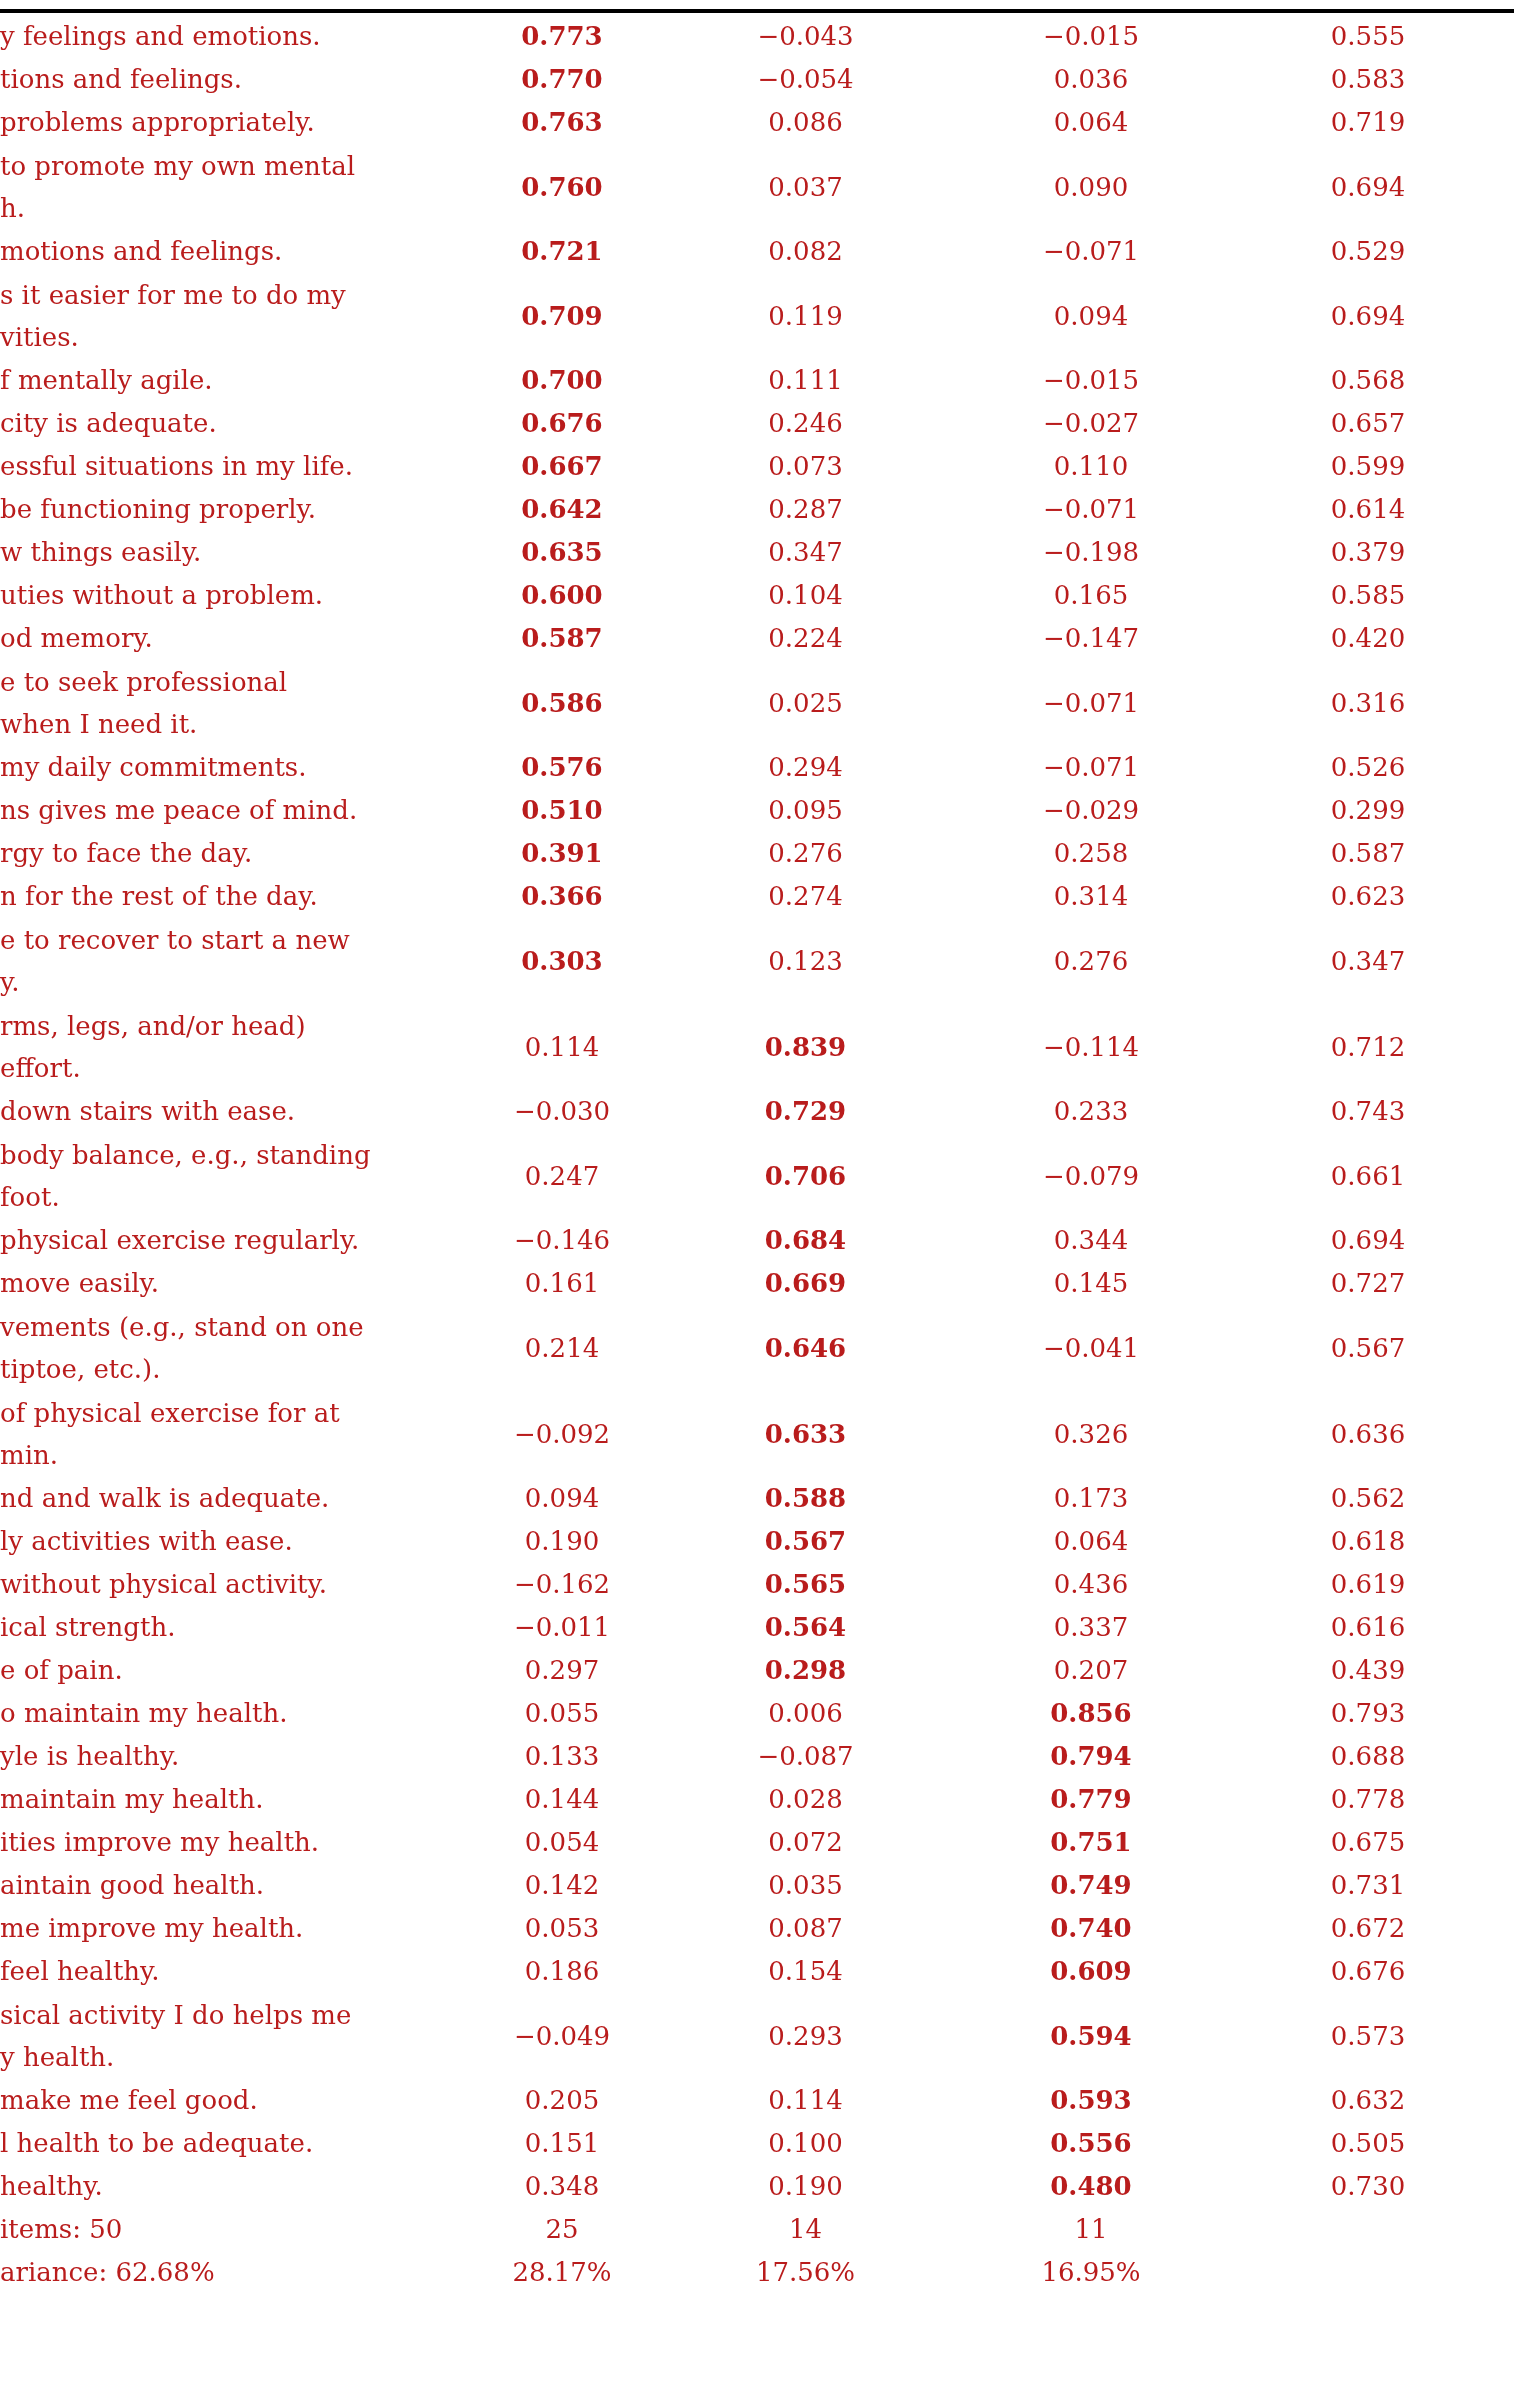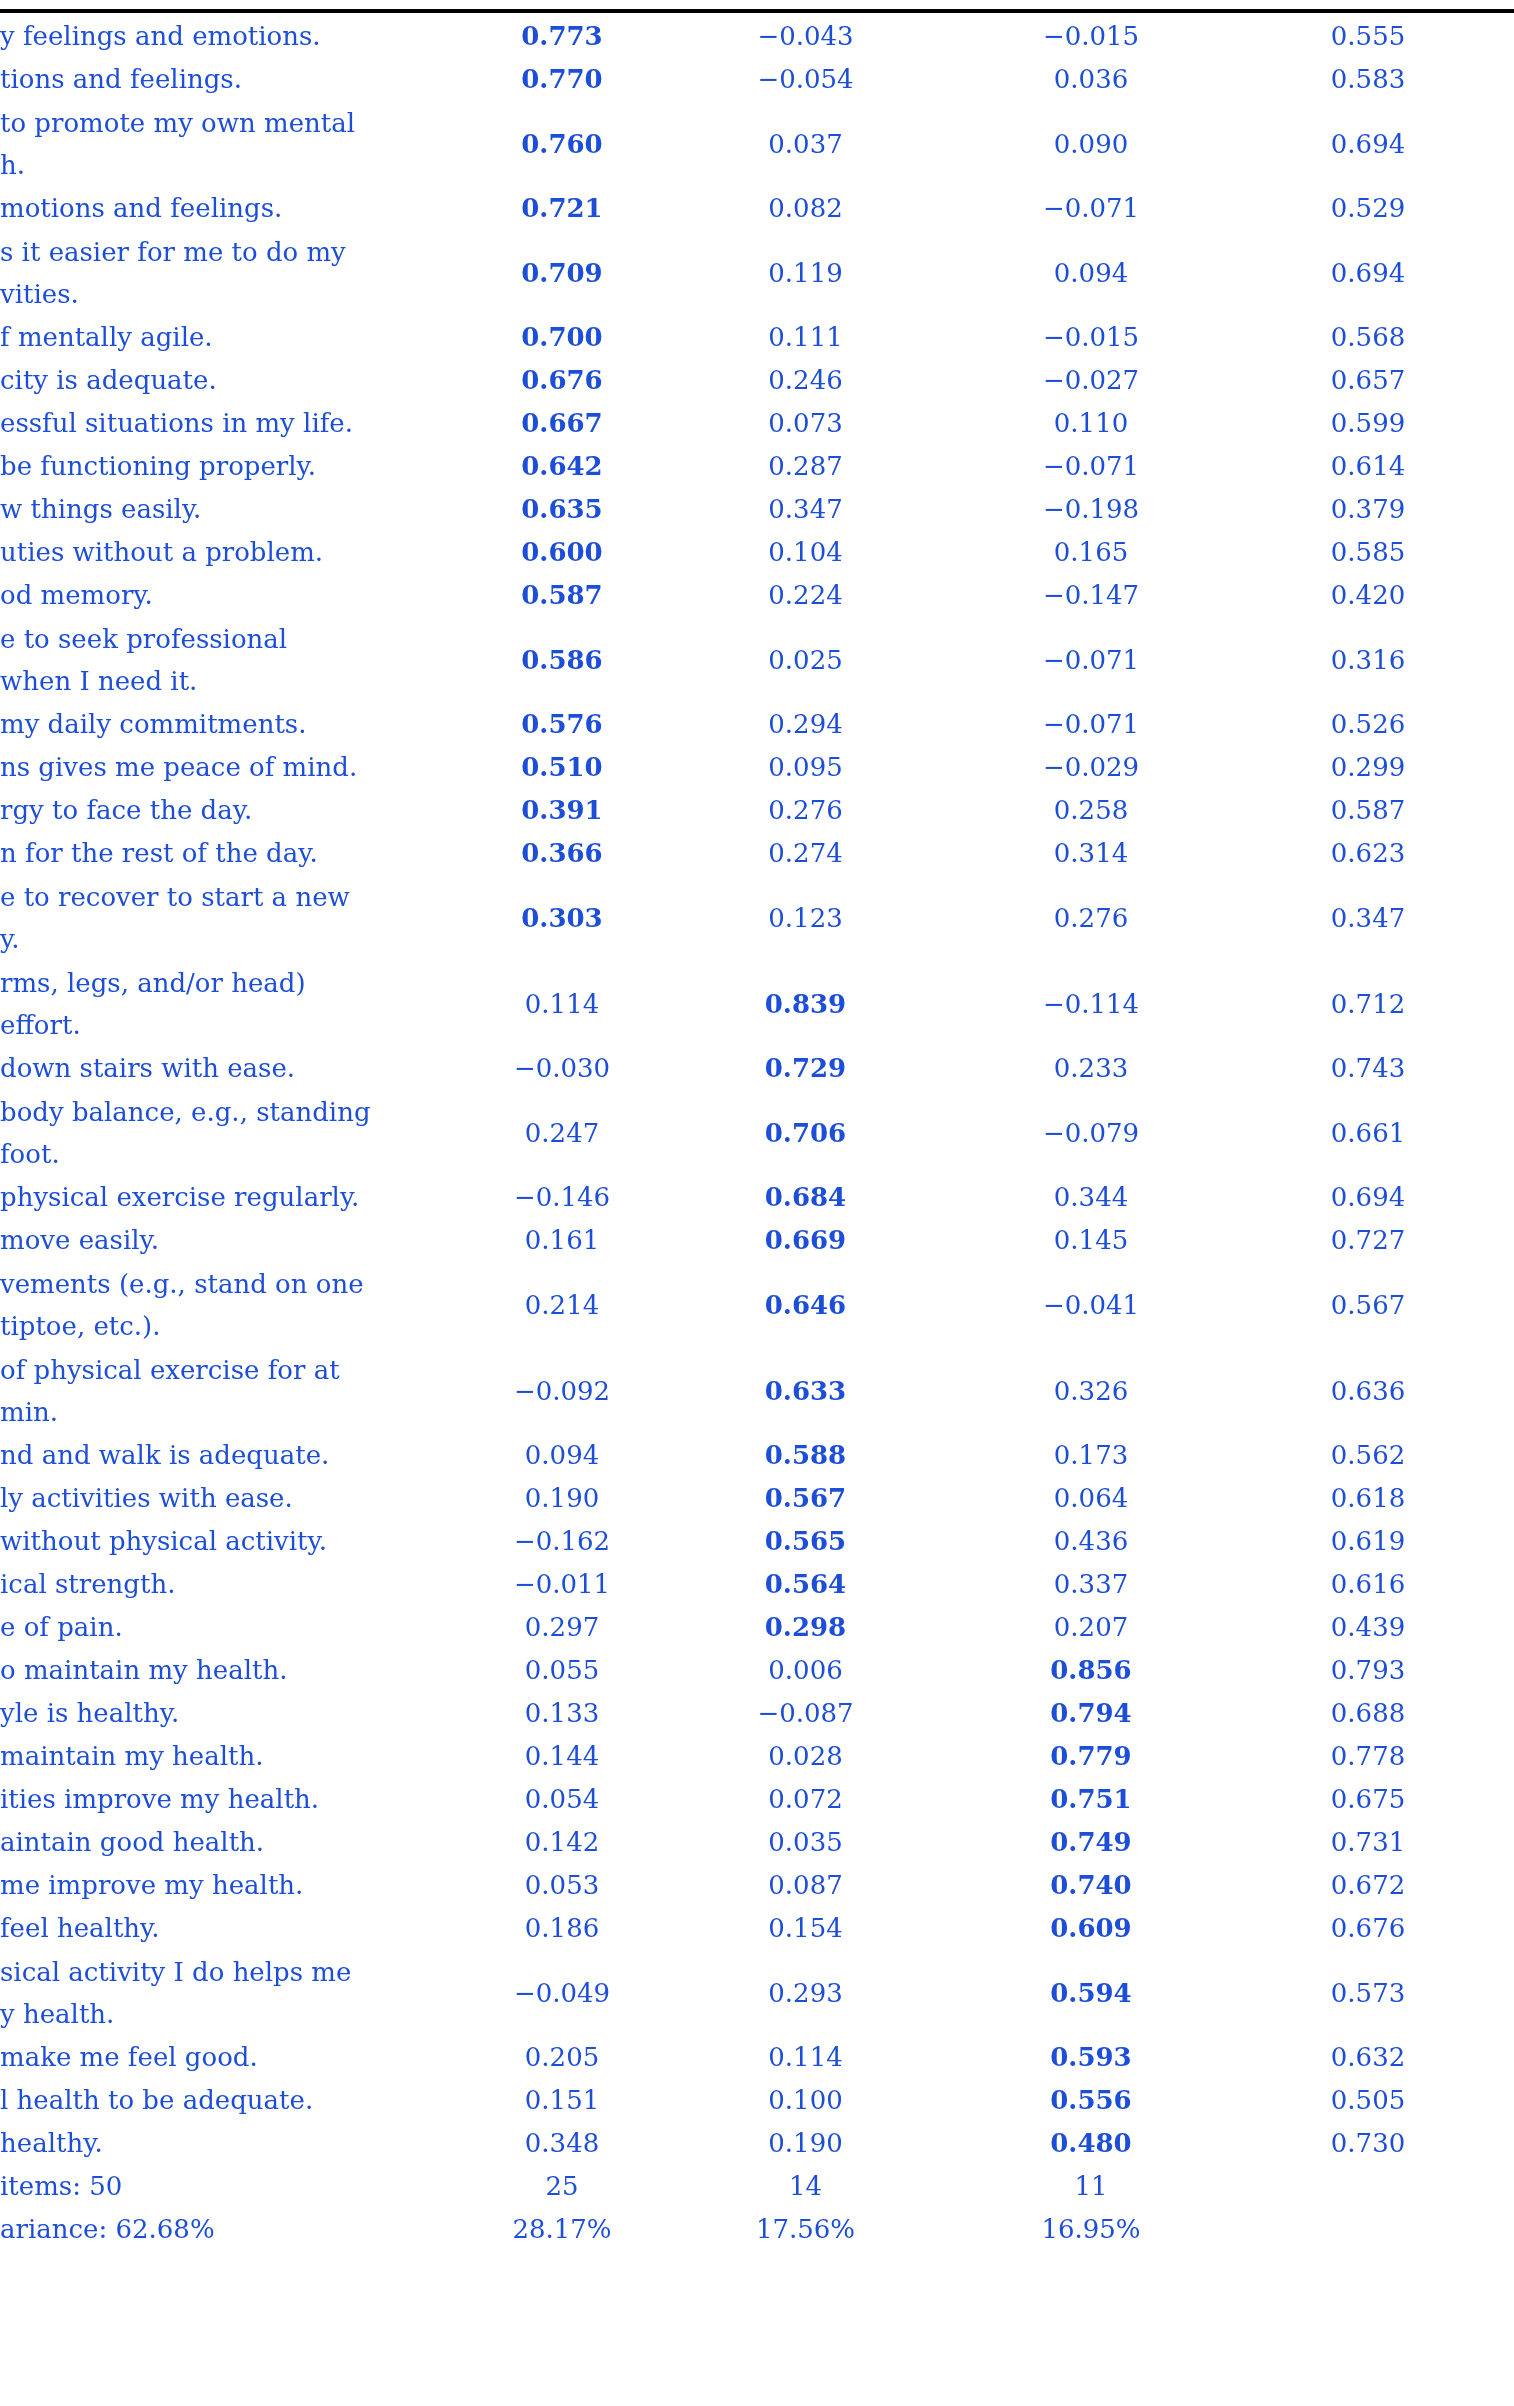--- a/index.html
+++ b/index.html
@@ -3,21 +3,21 @@
 <meta charset="utf-8">
 <style>
   html, body { margin: 0; padding: 0; background: #ffffff; }
   .page {
     position: relative;
     width: 1515px;
     height: 2369px;
     background: #ffffff;
     overflow: hidden;
     font-family: "DejaVu Serif", "Liberation Serif", serif;
-    color: #1d4ed8;
+    color: #b91c1c;
     border-radius: 9px;
   }
   .toprule {
     margin-top: 9.4px;
     height: 3.7px;
     background: #000000;
     width: 100%;
   }
   .tbody { padding-top: 1.9px; }
   .row {
@@ -53,20 +53,27 @@
         <div class="cell num">−0.015</div>
         <div class="cell num">0.555</div>
       </div>
       <div class="row">
         <div class="cell label">tions and feelings.</div>
         <div class="cell num bold">0.770</div>
         <div class="cell num">−0.054</div>
         <div class="cell num">0.036</div>
         <div class="cell num">0.583</div>
       </div>
+      <div class="row">
+        <div class="cell label">problems appropriately.</div>
+        <div class="cell num bold">0.763</div>
+        <div class="cell num">0.086</div>
+        <div class="cell num">0.064</div>
+        <div class="cell num">0.719</div>
+      </div>
       <div class="row two">
         <div class="cell label">to promote my own mental
 h.</div>
         <div class="cell num bold">0.760</div>
         <div class="cell num">0.037</div>
         <div class="cell num">0.090</div>
         <div class="cell num">0.694</div>
       </div>
       <div class="row">
         <div class="cell label">motions and feelings.</div>

